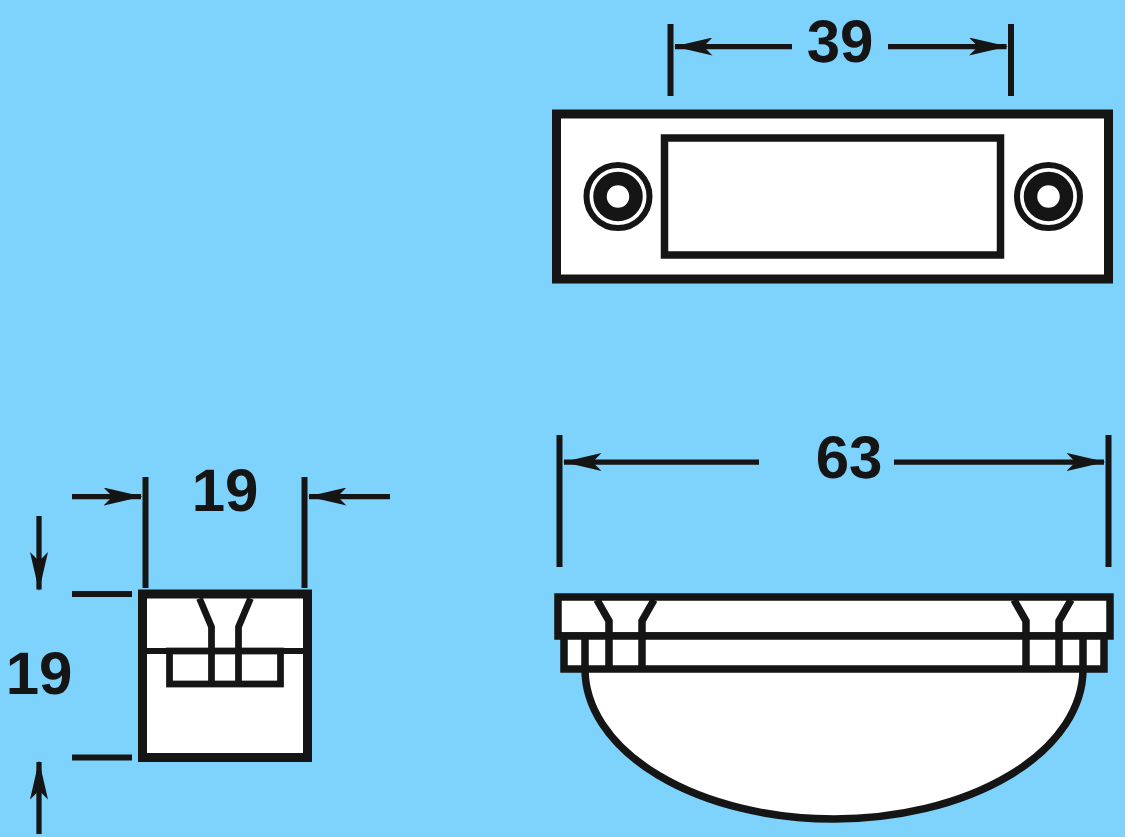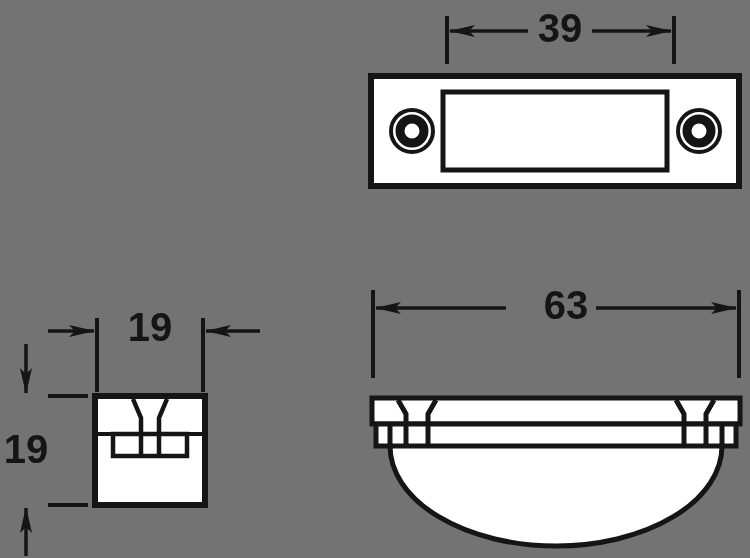--- a/index.html
+++ b/index.html
@@ -10,21 +10,21 @@
   body {
     width: 750px;
     height: 558px;
     font-family: "Liberation Sans", sans-serif;
     overflow: hidden;
   }
   #drawing-root {
     position: relative;
     width: 750px;
     height: 558px;
-    background: #737373;
+    background: #7dd3fc;
   }
   #drawing-svg {
     display: block;
     width: 750px;
     height: 558px;
   }
   .dim-text {
     font-family: "Liberation Sans", sans-serif;
     font-weight: bold;
     fill: #151515;

